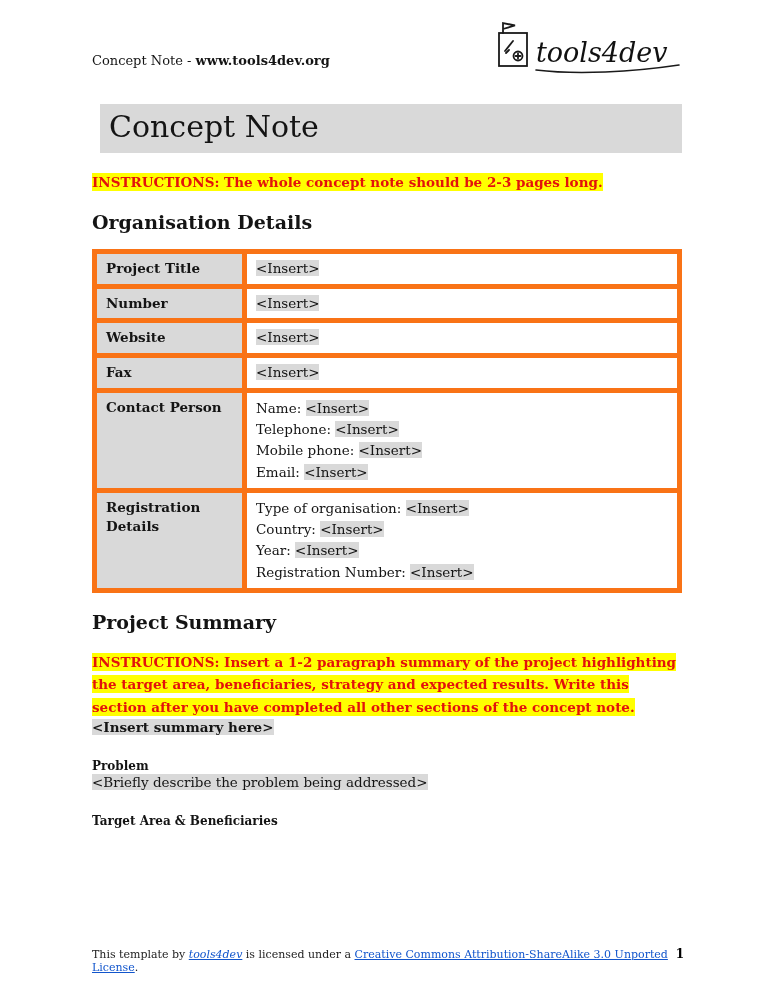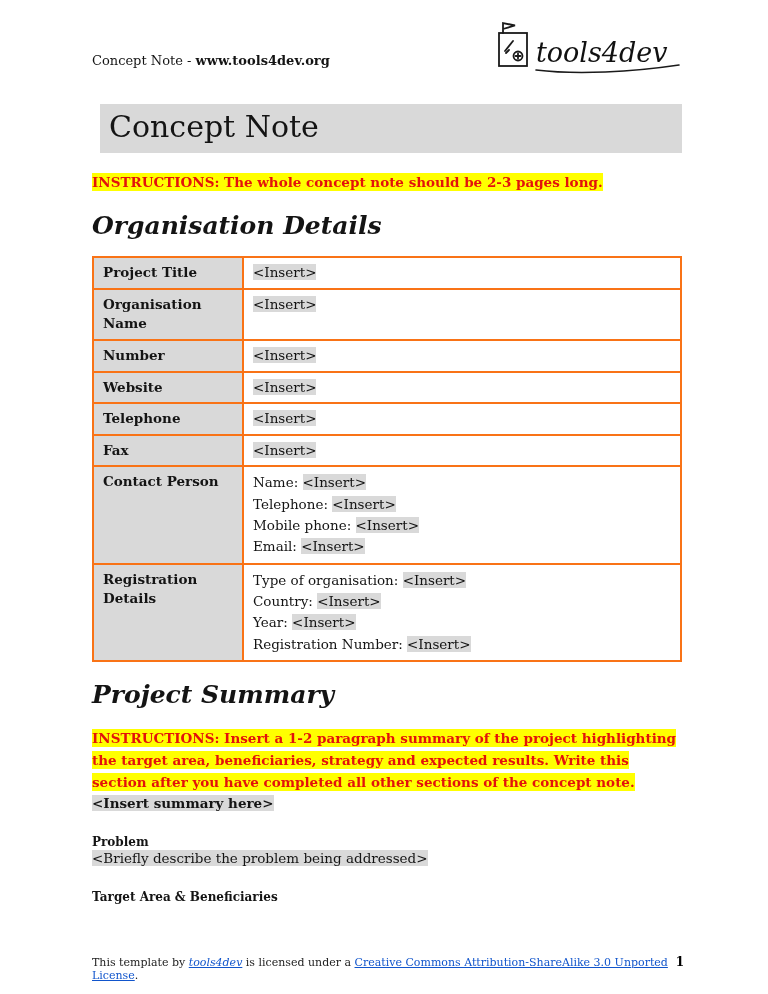--- a/index.html
+++ b/index.html
@@ -30,36 +30,36 @@
   }
 
   
   .instr {
     font-weight: bold; color: #e3120b;
     font-size: 13.5px; line-height: 1.65;
     margin: 18px 0 0 0;
   }
   .hl-yellow { background: #ffff00; padding: 1px 0; -webkit-box-decoration-break: clone; box-decoration-break: clone; }
 
-  h2.section { font-size: 25px; margin: 18px 0 0 0; font-weight: bold; font-style: italic; }
+  h2.section { font-size: 19px; margin: 18px 0 0 0; font-weight: bold; }
   h3.sub { font-size: 12px; margin: 24px 0 0 0; font-weight: bold; }
 
   
   table.org { border-collapse: collapse; width: 100%; margin-top: 16px; font-size: 13.5px; }
-  table.org td { border: 2px solid #f97316; padding: 5px 9px; vertical-align: top; line-height: 1.45; }
+  table.org td { border: 5px solid #f97316; padding: 5px 9px; vertical-align: top; line-height: 1.45; }
   td.lbl { background: #d9d9d9; font-weight: bold; width: 150px; }
   .hl-gray { background: #d9d9d9; }
   .cell-line { line-height: 1.58; }
 
   .placeholder { font-size: 13.5px; margin: 1px 0 0 0; }
   .placeholder.bold { font-weight: bold; }
 
   
   .doc-footer {
-    position: absolute; left: 92px; right: 84px; bottom: 12px;
+    position: absolute; left: 92px; right: 84px; bottom: 20px;
     display: flex; justify-content: space-between; align-items: baseline;
     font-size: 11px; color: #222;
   }
   .doc-footer a { color: #1155cc; text-decoration: underline; cursor: pointer; }
   .lnk-italic { font-style: italic; }
   .page-num { font-weight: bold; font-size: 12px; color: #000; }
 </style>
 </head>
 <body>
 
@@ -93,33 +93,25 @@
 
   <h2 class="section">Organisation Details</h2>
 
   <table class="org">
     <tbody>
       <tr>
         <td class="lbl">Project Title</td>
         <td><span class="hl-gray">&lt;Insert&gt;</span></td>
       </tr>
       <tr>
-        <td class="lbl">Organisation Name</td>
-        <td><span class="hl-gray">&lt;Insert&gt;</span></td>
-      </tr>
-      <tr>
         <td class="lbl">Number</td>
         <td><span class="hl-gray">&lt;Insert&gt;</span></td>
       </tr>
       <tr>
         <td class="lbl">Website</td>
-        <td><span class="hl-gray">&lt;Insert&gt;</span></td>
-      </tr>
-      <tr>
-        <td class="lbl">Telephone</td>
         <td><span class="hl-gray">&lt;Insert&gt;</span></td>
       </tr>
       <tr>
         <td class="lbl">Fax</td>
         <td><span class="hl-gray">&lt;Insert&gt;</span></td>
       </tr>
 
       <tr>
         <td class="lbl">Contact Person</td>
         <td>

